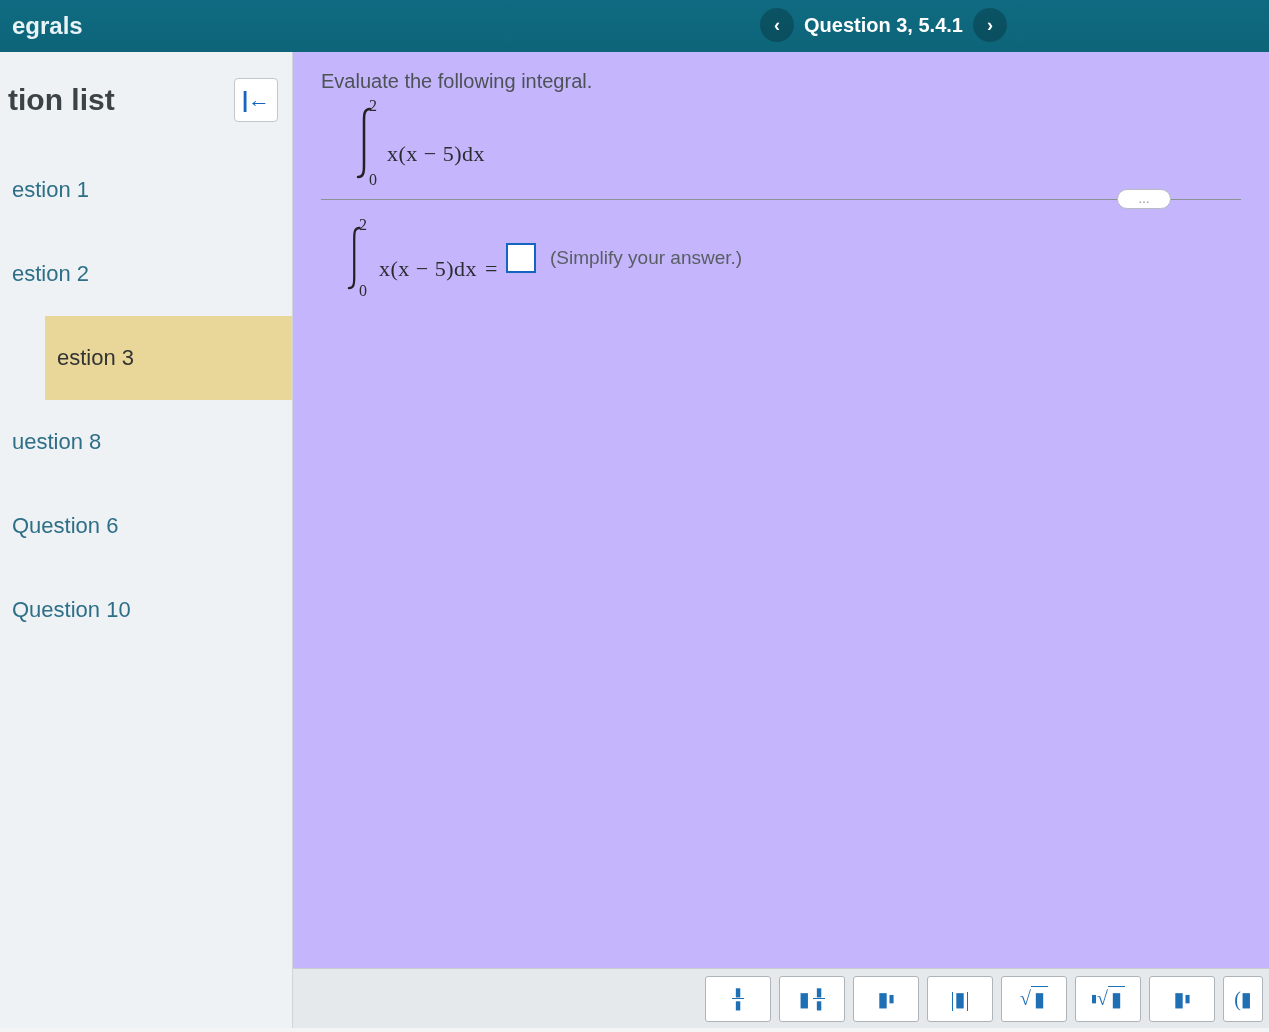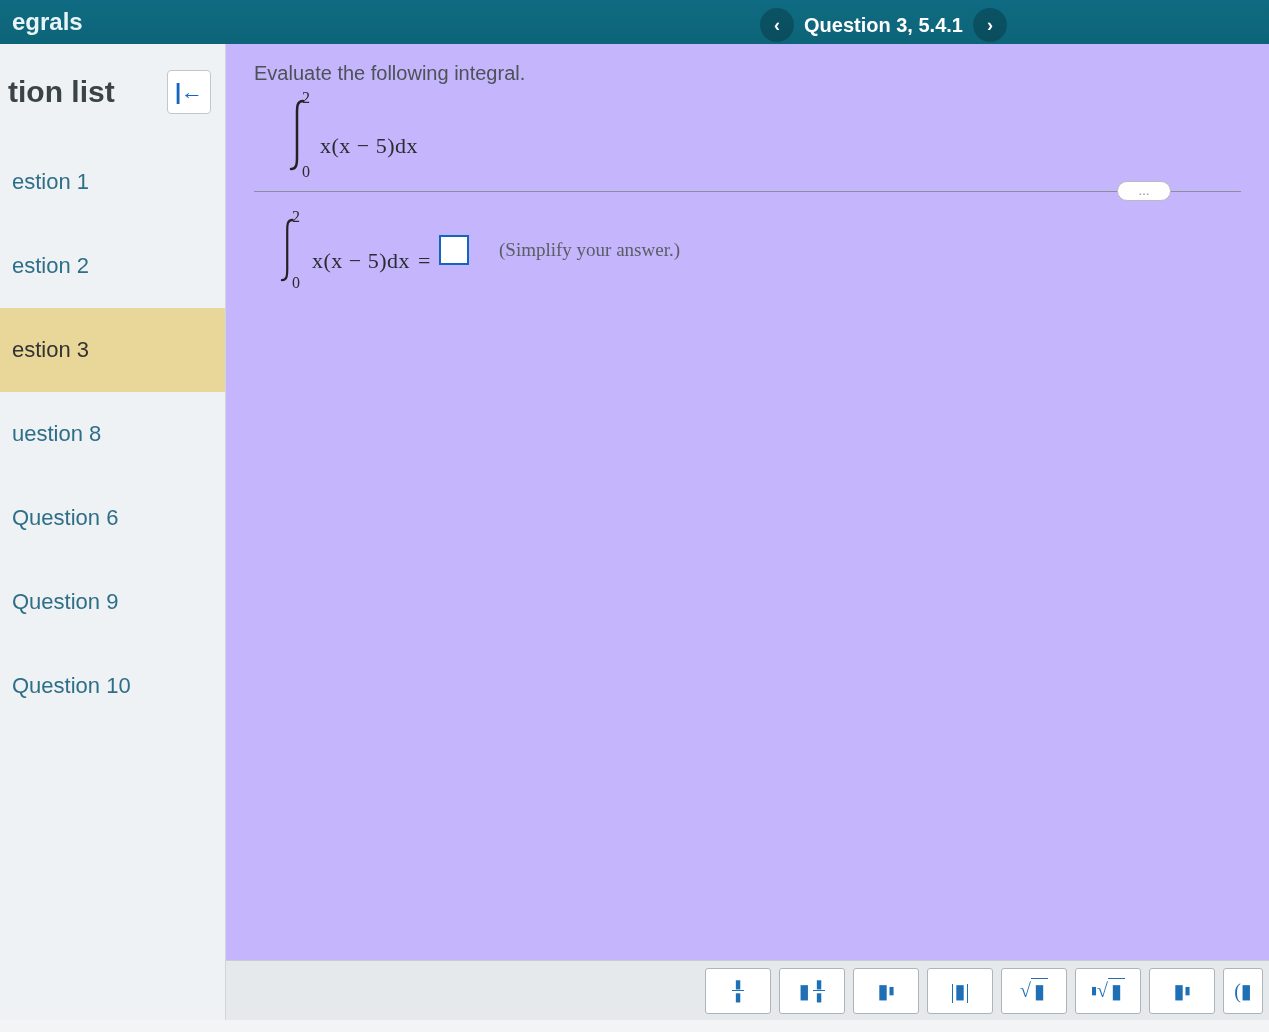--- a/index.html
+++ b/index.html
@@ -1,18 +1,18 @@
 <!DOCTYPE html>
 <html><head>
 <meta charset="utf-8">
 <style>
   * { box-sizing: border-box; margin: 0; padding: 0; }
   html, body { width: 1269px; height: 1032px; font-family: Arial, Helvetica, sans-serif; background:#f2f4f6; overflow:hidden; }
   .header {
-    height: 44px;
+    height: 52px;
     background: linear-gradient(#0f6b82,#0d6478);
     color: #fff;
     display: flex;
     align-items: center;
     padding: 6px 12px;
     position: relative;
   }
   .header-title {
     font-size: 24px;
     font-weight: 700;
@@ -37,42 +37,42 @@
   .nav-label { color:#fff; }
   .cursor-ptr {
     position:absolute; left:1096px; top:48px; font-size:26px; color:#222;
     transform: rotate(-10deg);
   }
 
   .body { display:flex; height: calc(1032px - 56px); }
 
   
   .sidebar {
-    width: 226px;
+    width: 293px;
     background:#eef2f5;
     border-right:1px solid #cfd6db;
     display:flex;flex-direction:column;
     padding-top:18px;
   }
   .sidebar-head {
     display:flex;align-items:center;justify-content:space-between;
     padding: 8px 14px 26px 8px;
     font-size:30px;font-weight:700;color:#3b4347;
   }
   .collapse-btn {
     width:44px;height:44px;border:1px solid #c0c8ce;border-radius:4px;
     background:#fff;display:flex;align-items:center;justify-content:center;
     cursor:pointer;font-size:22px;color:#1565c0;font-weight:800;
   }
   .qitem {
     height:84px;display:flex;align-items:center;
     padding-left:12px;font-size:22px;color:#2e6f87;cursor:pointer;
     border-bottom:1px solid transparent;
   }
-  .qitem.active { background:#e9d79a; color:#333; }
+  .qitem.active { background:#e9d79a; color:#333;margin-left:45px; }
 
   
   .main {
     flex:1;background:#c4b5fd;position:relative;
     padding: 18px 28px 0 28px;
   }
   .prompt { font-size:20px;color:#4c5256;margin-bottom:14px; }
   .integral {
     display:flex;align-items:center;gap:6px;margin-left:30px;margin-bottom:20px;
     font-family: 'Times New Roman', serif; color:#2a2d2f;
@@ -87,21 +87,21 @@
   .divider {
     border:none;border-top:1px solid #8a9096;margin:16px 0 26px 0;position:relative;
   }
   .divider-handle{
     position:absolute;right:70px;top:-10px;width:54px;height:20px;border:1px solid #b6bdc2;border-radius:10px;background:#fff;display:flex;align-items:center;justify-content:center;font-size:12px;color:#888;cursor:pointer;
   }
   .answer-row { display:flex;align-items:center;gap:8px;margin-left:20px;font-family:'Times New Roman',serif;color:#2a2d2f; }
   .answer-input {
     width:30px;height:30px;border:2px solid #1565c0;background:#fff;cursor:text;
   }
-  .hint { font-size:19px;color:#595e62;font-family:Liberation Serif, serif;margin-left:22px; }
+  .hint { font-size:19px;color:#595e62;font-family:Liberation Sans, sans-serif;margin-left:6px; }
 
   
   .toolbar {
     position:absolute;left:0;right:0;bottom:0;height:60px;background:#e6e9eb;border-top:1px solid #c7cdd1;
     display:flex;align-items:center;justify-content:flex-end;gap:8px;padding-right:6px;
   }
   .tbtn {
     width:66px;height:46px;border:1px solid #aeb5ba;background:#fff;border-radius:3px;
     display:flex;align-items:center;justify-content:center;font-family:'Times New Roman',serif;
     font-size:20px;color:#1f6fb5;cursor:pointer;
@@ -132,21 +132,20 @@
       <div class="collapse-btn">
         <span>|←</span>
       </div>
     </div>
     <div id="qlist">
         <div class="qitem">estion 1</div>
         <div class="qitem">estion 2</div>
         <div class="qitem active">estion 3</div>
         <div class="qitem">uestion 8</div>
         <div class="qitem">Question 6</div>
-        <div class="qitem">Question 9</div>
         <div class="qitem">Question 10</div>
       </div>
   </aside>
 
   <main class="main">
     <div class="prompt">Evaluate the following integral.</div>
 
     <div class="integral">
       <div class="int-symbol">
         <span class="int-upper">2</span>

